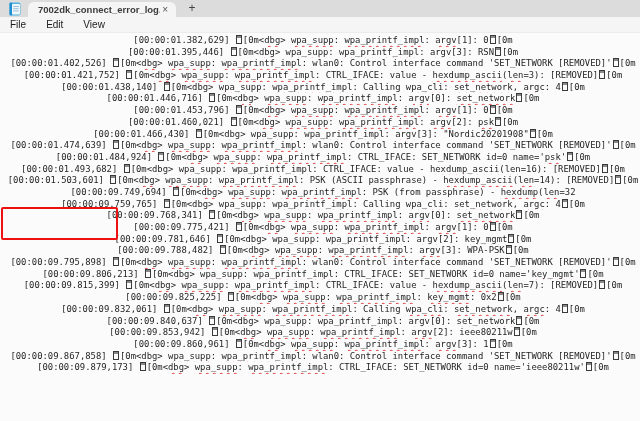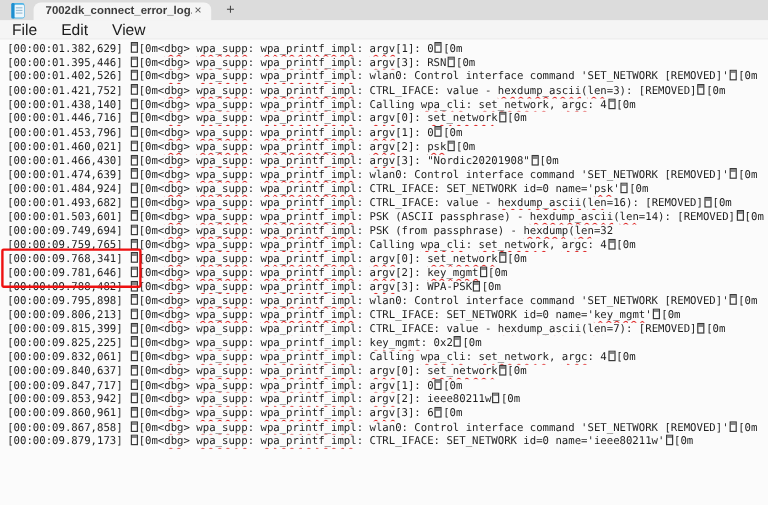--- a/index.html
+++ b/index.html
@@ -16,27 +16,27 @@
        box-sizing:border-box;}
   .tab-title{flex:1;font-size:9.5px;font-weight:bold;color:#3c3c3c;white-space:nowrap;
              overflow:hidden;letter-spacing:0;}
   .tab-close{font-size:10px;color:#555;padding:0 2px;line-height:11px;cursor:default;}
   .newtab{position:absolute;left:184px;top:1px;width:16px;height:15px;color:#444;
           font-size:12px;text-align:center;line-height:15px;}
 
   
   .menubar{position:absolute;left:0;top:17px;width:640px;height:16px;background:#f5f5f5;
            border-bottom:1px solid #ececec;display:flex;align-items:center;box-sizing:border-box;}
-  .menu-item{font-size:13px;color:#1b1b1b;padding:0 10px;line-height:15px;}
+  .menu-item{font-size:10px;color:#1b1b1b;padding:0 10px;line-height:15px;}
 
   
   .editor{position:absolute;left:0;top:33px;width:640px;height:388px;background:#fbfbfb;
           padding:2px 0 0 6px;box-sizing:border-box;overflow:hidden;}
   .log-line{font-family:"DejaVu Sans Mono","Liberation Mono",monospace;font-size:8.9px;
-            line-height:11.7px;height:11.7px;color:#1f1f1f;white-space:pre;overflow:hidden;}
+            line-height:11.7px;height:11.7px;color:#1f1f1f;white-space:pre;overflow:hidden;text-align:center;}
   .sq{text-decoration:underline;text-decoration-style:wavy;text-decoration-color:#e03030;
       text-decoration-thickness:1px;text-underline-offset:2px;}
   .esc{display:inline-block;width:4px;height:7px;border:1px solid #3a3a3a;margin:0 1px;
        vertical-align:-1px;background:linear-gradient(#888 30%,transparent 30%);}
 
   
   .redbox{position:absolute;left:1px;top:207px;width:113px;height:29px;
           border:2px solid #ee1111;border-radius:2px;pointer-events:none;}
 </style>
 </head>
@@ -78,29 +78,29 @@
       <div class="log-line"><span>[00:00:01.453,796] </span><span class="esc"></span><span>[0m&lt;</span><span class="sq">dbg</span><span>&gt; </span><span class="sq">wpa_supp</span><span>: </span><span class="sq">wpa_printf_impl</span><span>: </span><span class="sq">argv</span><span>[1]: 0</span><span class="esc"></span><span>[0m</span></div>
       <div class="log-line"><span>[00:00:01.460,021] </span><span class="esc"></span><span>[0m&lt;</span><span class="sq">dbg</span><span>&gt; </span><span class="sq">wpa_supp</span><span>: </span><span class="sq">wpa_printf_impl</span><span>: </span><span class="sq">argv</span><span>[2]: </span><span class="sq">psk</span><span class="esc"></span><span>[0m</span></div>
       <div class="log-line"><span>[00:00:01.466,430] </span><span class="esc"></span><span>[0m&lt;</span><span class="sq">dbg</span><span>&gt; </span><span class="sq">wpa_supp</span><span>: </span><span class="sq">wpa_printf_impl</span><span>: </span><span class="sq">argv</span><span>[3]: "Nordic20201908"</span><span class="esc"></span><span>[0m</span></div>
       <div class="log-line"><span>[00:00:01.474,639] </span><span class="esc"></span><span>[0m&lt;</span><span class="sq">dbg</span><span>&gt; </span><span class="sq">wpa_supp</span><span>: </span><span class="sq">wpa_printf_impl</span><span>: wlan0: Control interface command 'SET_NETWORK [REMOVED]'</span><span class="esc"></span><span>[0m</span></div>
       <div class="log-line"><span>[00:00:01.484,924] </span><span class="esc"></span><span>[0m&lt;</span><span class="sq">dbg</span><span>&gt; </span><span class="sq">wpa_supp</span><span>: </span><span class="sq">wpa_printf_impl</span><span>: CTRL_IFACE: SET_NETWORK id=0 name='</span><span class="sq">psk</span><span>'</span><span class="esc"></span><span>[0m</span></div>
       <div class="log-line"><span>[00:00:01.493,682] </span><span class="esc"></span><span>[0m&lt;</span><span class="sq">dbg</span><span>&gt; </span><span class="sq">wpa_supp</span><span>: </span><span class="sq">wpa_printf_impl</span><span>: CTRL_IFACE: value - </span><span class="sq">hexdump_ascii</span><span>(</span><span class="sq">len</span><span>=16): [REMOVED]</span><span class="esc"></span><span>[0m</span></div>
       <div class="log-line"><span>[00:00:01.503,601] </span><span class="esc"></span><span>[0m&lt;</span><span class="sq">dbg</span><span>&gt; </span><span class="sq">wpa_supp</span><span>: </span><span class="sq">wpa_printf_impl</span><span>: PSK (ASCII passphrase) - </span><span class="sq">hexdump_ascii</span><span>(</span><span class="sq">len</span><span>=14): [REMOVED]</span><span class="esc"></span><span>[0m</span></div>
       <div class="log-line"><span>[00:00:09.749,694] </span><span class="esc"></span><span>[0m&lt;</span><span class="sq">dbg</span><span>&gt; </span><span class="sq">wpa_supp</span><span>: </span><span class="sq">wpa_printf_impl</span><span>: PSK (from passphrase) - </span><span class="sq">hexdump</span><span>(</span><span class="sq">len</span><span>=32</span></div>
       <div class="log-line"><span>[00:00:09.759,765] </span><span class="esc"></span><span>[0m&lt;</span><span class="sq">dbg</span><span>&gt; </span><span class="sq">wpa_supp</span><span>: </span><span class="sq">wpa_printf_impl</span><span>: Calling </span><span class="sq">wpa_cli</span><span>: </span><span class="sq">set_network</span><span>, </span><span class="sq">argc</span><span>: 4</span><span class="esc"></span><span>[0m</span></div>
       <div class="log-line"><span>[00:00:09.768,341] </span><span class="esc"></span><span>[0m&lt;</span><span class="sq">dbg</span><span>&gt; </span><span class="sq">wpa_supp</span><span>: </span><span class="sq">wpa_printf_impl</span><span>: </span><span class="sq">argv</span><span>[0]: </span><span class="sq">set_network</span><span class="esc"></span><span>[0m</span></div>
+      <div class="log-line"><span>[00:00:09.775,421] </span><span class="esc"></span><span>[0m&lt;</span><span class="sq">dbg</span><span>&gt; </span><span class="sq">wpa_supp</span><span>: </span><span class="sq">wpa_printf_impl</span><span>: </span><span class="sq">argv</span><span>[1]: 0</span><span class="esc"></span><span>[0m</span></div>
       <div class="log-line"><span>[00:00:09.781,646] </span><span class="esc"></span><span>[0m&lt;</span><span class="sq">dbg</span><span>&gt; </span><span class="sq">wpa_supp</span><span>: </span><span class="sq">wpa_printf_impl</span><span>: </span><span class="sq">argv</span><span>[2]: </span><span class="sq">key_mgmt</span><span class="esc"></span><span>[0m</span></div>
       <div class="log-line"><span>[00:00:09.788,482] </span><span class="esc"></span><span>[0m&lt;</span><span class="sq">dbg</span><span>&gt; </span><span class="sq">wpa_supp</span><span>: </span><span class="sq">wpa_printf_impl</span><span>: </span><span class="sq">argv</span><span>[3]: WPA-PSK</span><span class="esc"></span><span>[0m</span></div>
       <div class="log-line"><span>[00:00:09.795,898] </span><span class="esc"></span><span>[0m&lt;</span><span class="sq">dbg</span><span>&gt; </span><span class="sq">wpa_supp</span><span>: </span><span class="sq">wpa_printf_impl</span><span>: wlan0: Control interface command 'SET_NETWORK [REMOVED]'</span><span class="esc"></span><span>[0m</span></div>
       <div class="log-line"><span>[00:00:09.806,213] </span><span class="esc"></span><span>[0m&lt;</span><span class="sq">dbg</span><span>&gt; </span><span class="sq">wpa_supp</span><span>: </span><span class="sq">wpa_printf_impl</span><span>: CTRL_IFACE: SET_NETWORK id=0 name='</span><span class="sq">key_mgmt</span><span>'</span><span class="esc"></span><span>[0m</span></div>
       <div class="log-line"><span>[00:00:09.815,399] </span><span class="esc"></span><span>[0m&lt;</span><span class="sq">dbg</span><span>&gt; </span><span class="sq">wpa_supp</span><span>: </span><span class="sq">wpa_printf_impl</span><span>: CTRL_IFACE: value - </span><span class="sq">hexdump_ascii</span><span>(</span><span class="sq">len</span><span>=7): [REMOVED]</span><span class="esc"></span><span>[0m</span></div>
       <div class="log-line"><span>[00:00:09.825,225] </span><span class="esc"></span><span>[0m&lt;</span><span class="sq">dbg</span><span>&gt; </span><span class="sq">wpa_supp</span><span>: </span><span class="sq">wpa_printf_impl</span><span>: </span><span class="sq">key_mgmt</span><span>: 0x2</span><span class="esc"></span><span>[0m</span></div>
       <div class="log-line"><span>[00:00:09.832,061] </span><span class="esc"></span><span>[0m&lt;</span><span class="sq">dbg</span><span>&gt; </span><span class="sq">wpa_supp</span><span>: </span><span class="sq">wpa_printf_impl</span><span>: Calling </span><span class="sq">wpa_cli</span><span>: </span><span class="sq">set_network</span><span>, </span><span class="sq">argc</span><span>: 4</span><span class="esc"></span><span>[0m</span></div>
       <div class="log-line"><span>[00:00:09.840,637] </span><span class="esc"></span><span>[0m&lt;</span><span class="sq">dbg</span><span>&gt; </span><span class="sq">wpa_supp</span><span>: </span><span class="sq">wpa_printf_impl</span><span>: </span><span class="sq">argv</span><span>[0]: </span><span class="sq">set_network</span><span class="esc"></span><span>[0m</span></div>
-      <div class="log-line"><span>[00:00:09.847,717] </span><span class="esc"></span><span>[0m&lt;</span><span class="sq">dbg</span><span>&gt; </span><span class="sq">wpa_supp</span><span>: </span><span class="sq">wpa_printf_impl</span><span>: </span><span class="sq">argv</span><span>[1]: 0</span><span class="esc"></span><span>[0m</span></div>
       <div class="log-line"><span>[00:00:09.853,942] </span><span class="esc"></span><span>[0m&lt;</span><span class="sq">dbg</span><span>&gt; </span><span class="sq">wpa_supp</span><span>: </span><span class="sq">wpa_printf_impl</span><span>: </span><span class="sq">argv</span><span>[2]: ieee80211w</span><span class="esc"></span><span>[0m</span></div>
-      <div class="log-line"><span>[00:00:09.860,961] </span><span class="esc"></span><span>[0m&lt;</span><span class="sq">dbg</span><span>&gt; </span><span class="sq">wpa_supp</span><span>: </span><span class="sq">wpa_printf_impl</span><span>: </span><span class="sq">argv</span><span>[3]: 6</span><span class="esc"></span><span>[0m</span></div>
+      <div class="log-line"><span>[00:00:09.860,961] </span><span class="esc"></span><span>[0m&lt;</span><span class="sq">dbg</span><span>&gt; </span><span class="sq">wpa_supp</span><span>: </span><span class="sq">wpa_printf_impl</span><span>: </span><span class="sq">argv</span><span>[3]: 1</span><span class="esc"></span><span>[0m</span></div>
       <div class="log-line"><span>[00:00:09.867,858] </span><span class="esc"></span><span>[0m&lt;</span><span class="sq">dbg</span><span>&gt; </span><span class="sq">wpa_supp</span><span>: </span><span class="sq">wpa_printf_impl</span><span>: wlan0: Control interface command 'SET_NETWORK [REMOVED]'</span><span class="esc"></span><span>[0m</span></div>
       <div class="log-line"><span>[00:00:09.879,173] </span><span class="esc"></span><span>[0m&lt;</span><span class="sq">dbg</span><span>&gt; </span><span class="sq">wpa_supp</span><span>: </span><span class="sq">wpa_printf_impl</span><span>: CTRL_IFACE: SET_NETWORK id=0 name='ieee80211w'</span><span class="esc"></span><span>[0m</span></div>
     </div>
 
   <div class="redbox"></div>
 </div>
 
 </body></html>

